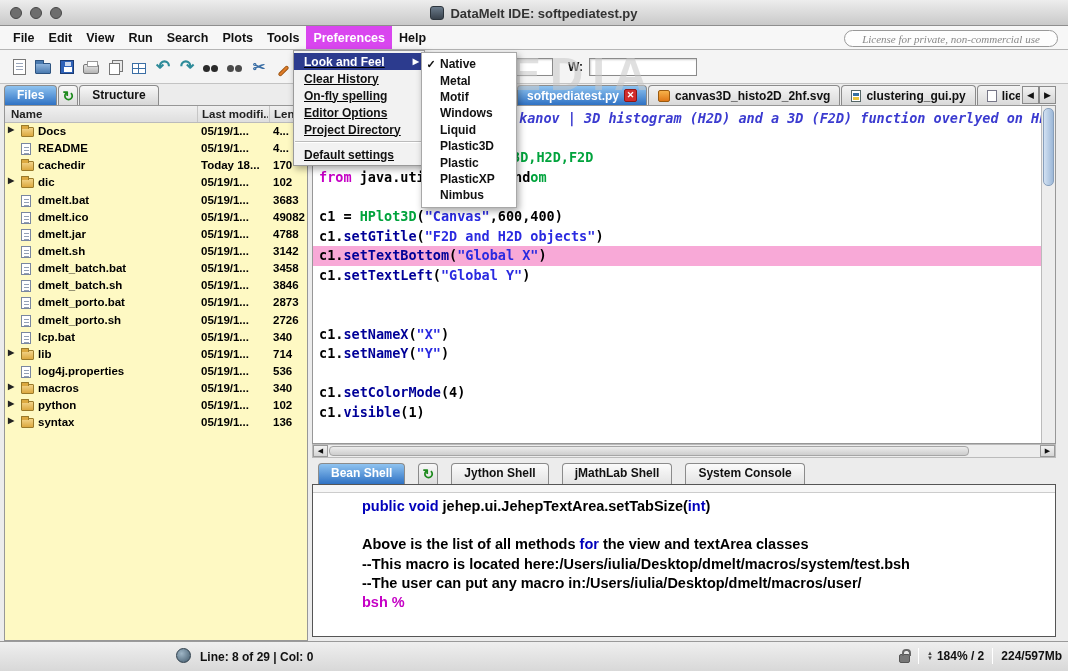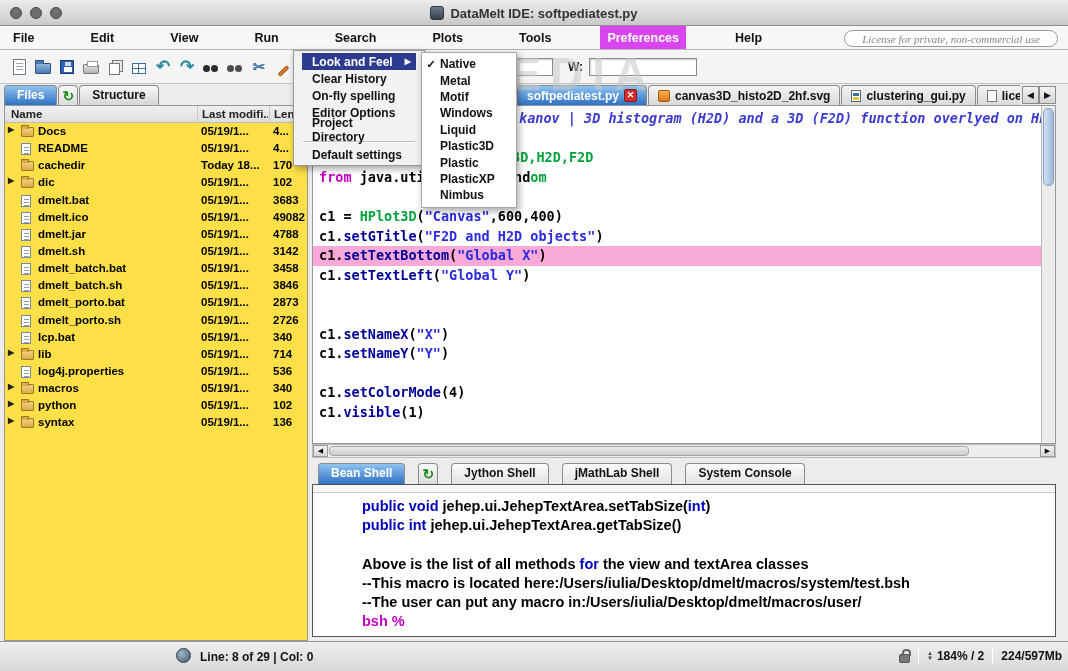--- a/index.html
+++ b/index.html
@@ -11,21 +11,21 @@
     background:linear-gradient(#ededed,#c9c9c9);border-bottom:1px solid #8e8e8e;}
   .dots{position:absolute;left:10px;top:7px;display:flex;gap:8px;}
   .dot{width:12px;height:12px;border-radius:50%;background:#6e6e6e;border:1px solid #474747;}
   .wtitle{position:absolute;left:0;right:0;top:0;height:26px;display:flex;align-items:center;
     justify-content:center;gap:6px;font-size:13px;font-weight:bold;color:#333;}
   .appicon{width:14px;height:14px;border-radius:3px;background:linear-gradient(#6a7a8a,#39424c);border:1px solid #2c343c;}
 
   
   .menubar{position:absolute;left:0;top:26px;width:1068px;height:24px;background:#f7f7f7;
     border-bottom:1px solid #b5b5b5;display:flex;padding-left:6px;}
-  #menubar-items{display:flex;gap:42px;}
+  #menubar-items{display:flex;}
   .menu-item{padding:0 7px;line-height:24px;font-size:12.5px;font-weight:bold;color:#111;white-space:nowrap;}
   .menu-item.active{background:#d946ef;color:#fff;}
   .license-box{position:absolute;right:10px;top:4px;width:214px;height:17px;border:1px solid #999;
     border-radius:9px;background:#fdfdfd;display:flex;align-items:center;justify-content:center;
     font-family:"Liberation Serif",serif;font-style:italic;font-size:11px;color:#888;white-space:nowrap;}
 
   
   .toolbar{position:absolute;left:0;top:50px;width:1068px;height:34px;background:#f4f4f4;
     border-bottom:1px solid #c3c3c3;display:flex;align-items:center;padding-left:8px;gap:2px;}
   #toolbar-icons{display:flex;gap:2px;align-items:center;}
@@ -72,21 +72,21 @@
   
   #left-tabs{position:absolute;left:4px;top:85px;height:20px;display:flex;align-items:flex-end;gap:1px;z-index:5;}
   .ptab{height:20px;line-height:18px;padding:0 12px;border:1px solid #8b8b8b;border-bottom:none;
     border-radius:4px 4px 0 0;font-size:12px;font-weight:bold;background:linear-gradient(#f8f8f8,#d6d6d6);color:#111;}
   .ptab.active{background:linear-gradient(#8fc3f0,#2f72c4);color:#fff;}
   .rbox{width:20px;height:20px;border:1px solid #8b8b8b;border-bottom:none;border-radius:4px 4px 0 0;
     background:linear-gradient(#f8f8f8,#dcdcdc);display:flex;align-items:center;justify-content:center;}
   .ricon{color:#1d8a1d;font-weight:bold;font-size:14px;line-height:14px;}
 
   
-  .filepanel{position:absolute;left:4px;top:105px;width:304px;height:536px;background:#fde047;
+  .filepanel{position:absolute;left:4px;top:105px;width:304px;height:536px;background:#fef9c3;
     border:1px solid #979797;overflow:hidden;}
   #file-cols{position:relative;height:17px;background:linear-gradient(#f0f0f0,#dedede);
     border-bottom:1px solid #bbb;font-size:11.5px;font-weight:bold;}
   .fcol{position:absolute;top:0;line-height:16px;color:#222;}
   .fcol0{left:6px;}
   .fcol1{left:192px;border-left:1px solid #c6c6c6;padding-left:4px;width:71px;overflow:hidden;white-space:nowrap;}
   .fcol2{left:264px;border-left:1px solid #c6c6c6;padding-left:4px;width:40px;overflow:hidden;white-space:nowrap;}
   #file-rows{position:relative;}
   .frow{position:relative;height:17.15px;font-size:11.5px;font-weight:bold;}
   .farr{position:absolute;left:3px;top:2px;font-size:8px;color:#222;width:10px;}
@@ -179,21 +179,21 @@
     border:2px solid #666;border-bottom:none;border-radius:4px 4px 0 0;}
   .sb-sep{width:1px;height:16px;background:#b0b0b0;border-right:1px solid #fff;}
   .sb-zoom{font-weight:bold;color:#111;display:flex;align-items:center;gap:4px;white-space:nowrap;}
   .spin{display:flex;flex-direction:column;font-size:6px;line-height:5px;color:#444;}
   .spin::before{content:"▲";}
   .spin::after{content:"▼";}
   .sb-mem{font-weight:bold;color:#111;white-space:nowrap;}
 
   
   .menu-panel{position:absolute;z-index:200;box-shadow:2px 3px 7px rgba(0,0,0,.35);}
-  #prefs-menu{left:293px;top:50px;width:132px;background:#f2f2f2;border:1px solid #9a9a9a;padding:2px 8px;}
+  #prefs-menu{left:293px;top:50px;width:132px;background:#f2f2f2;border:1px solid #9a9a9a;padding:2px 0;text-decoration:underline;}
   .dd-item{height:17px;display:flex;align-items:center;padding:0 8px 0 10px;font-size:12px;
     font-weight:bold;color:#111;position:relative;}
   .dd-item.hl{background:#2c3b8e;color:#fff;}
   .dd-arrow{position:absolute;right:5px;font-size:8px;}
   .dd-sep{height:2px;border-top:1px solid #bbb;border-bottom:1px solid #fff;margin:3px 1px;}
   #laf-menu{left:421px;top:52px;width:96px;background:#fff;border:1px solid #a8a8a8;padding:3px 0;}
   .sm-item{height:16.4px;display:flex;align-items:center;font-size:12px;font-weight:bold;color:#111;}
   .sm-check{width:18px;text-align:center;font-size:11px;}
 </style>
 </head>
@@ -483,21 +483,20 @@
     </div>
     <div class="stab">Jython Shell</div>
     <div class="stab">jMathLab Shell</div>
     <div class="stab">System Console</div>
   </div>
 
 <div class="console">
   <div class="console-strip"></div>
   <div id="console-lines">
       <div class="sline"><span class="ct-kw">public void</span><span class="ct-pln"> jehep.ui.JehepTextArea.setTabSize(</span><span class="ct-kw">int</span><span class="ct-pln">)</span></div>
-      <div class="sline"><span class="ct-kw">public int</span><span class="ct-pln"> jehep.ui.JehepTextArea.getTabSize()</span></div>
       <div class="sline">&nbsp;</div>
       <div class="sline"><span class="ct-pln">Above is the list of all methods </span><span class="ct-kw">for</span><span class="ct-pln"> the view and textArea classes</span></div>
       <div class="sline"><span class="ct-pln">--This macro is located here:/Users/iulia/Desktop/dmelt/macros/system/test.bsh</span></div>
       <div class="sline"><span class="ct-pln">--The user can put any macro in:/Users/iulia/Desktop/dmelt/macros/user/</span></div>
       <div class="sline"><span class="ct-mg">bsh %</span></div>
     </div>
 </div>
 
 <div class="statusbar">
   <div class="sb-globe"></div>

